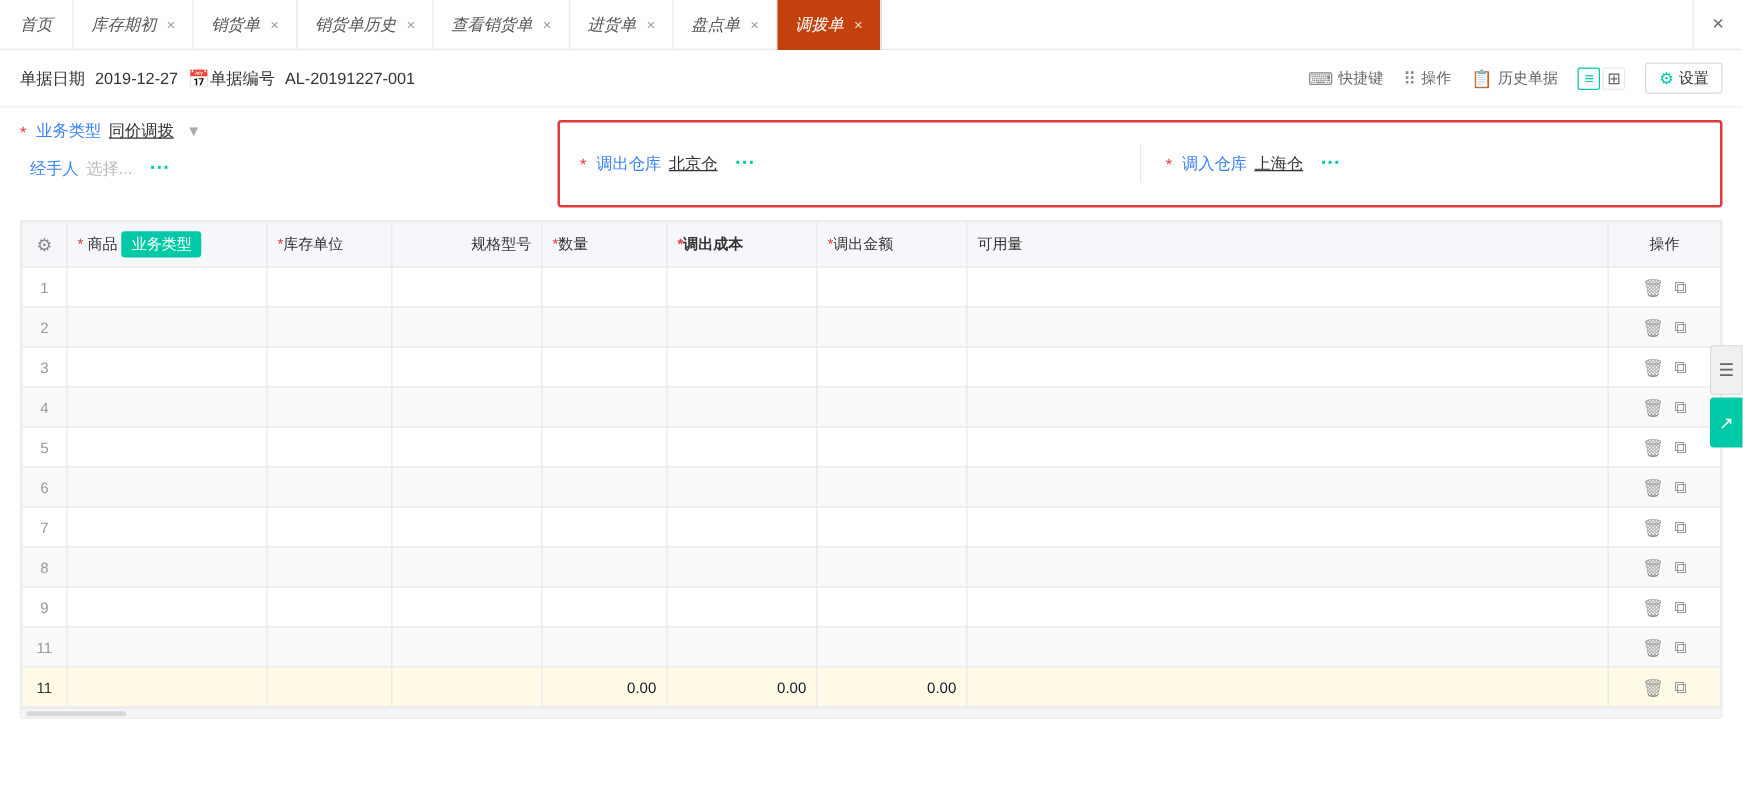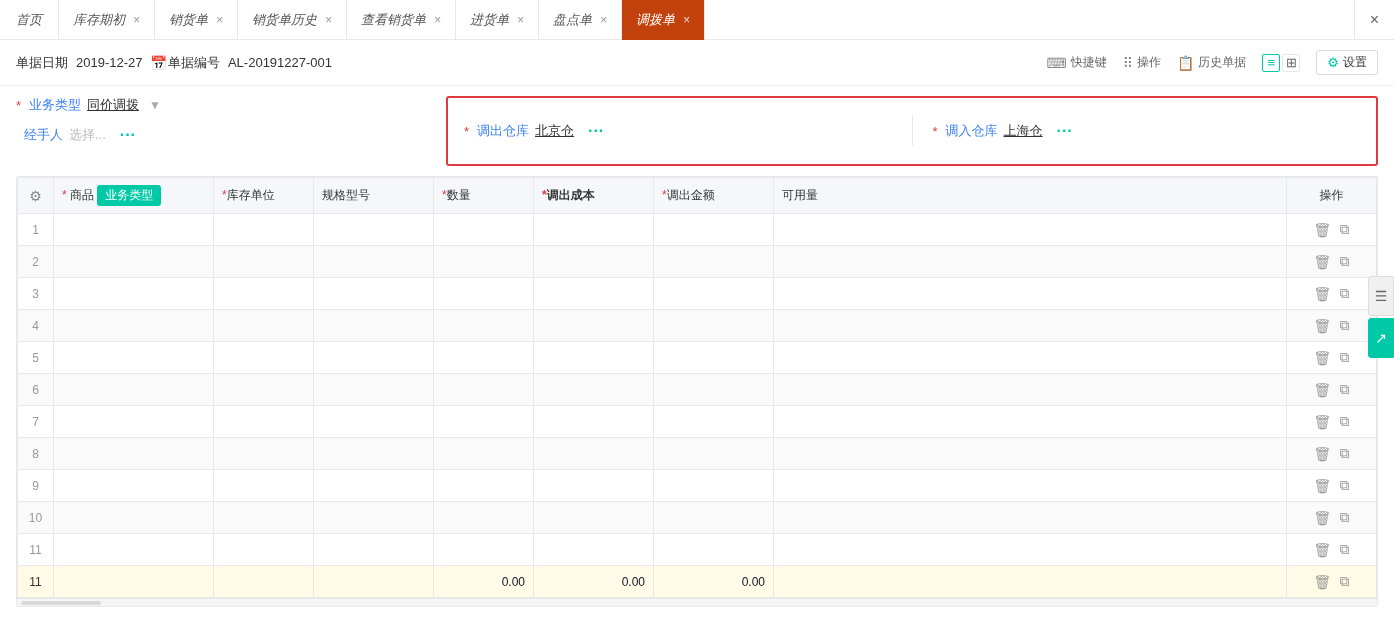--- a/index.html
+++ b/index.html
@@ -401,21 +401,21 @@
       <tr>
         <th style="width:36px;" class="gear-th">⚙</th>
         <th style="width:160px;">
           <span class="required-col">*</span>
           <span>商品</span>
           <button class="scan-btn">业务类型</button>
         </th>
         <th style="width:100px;">
           <span class="required-col">*</span>库存单位
         </th>
-        <th style="width:120px;">规格型号</th>
+        <th style="width:120px;text-align:right;">规格型号</th>
         <th style="width:100px;">
           <span class="required-col">*</span>数量
         </th>
         <th style="width:120px;font-weight:bold;">
           <span class="required-col">*</span>调出成本
         </th>
         <th style="width:120px;margin-top:17px;">
           <span class="required-col">*</span>调出金额
         </th>
         <th>可用量</th>
@@ -562,36 +562,20 @@
           <td></td>
           <td></td>
           <td>
             <div class="op-icons">
               <span class="op-icon">🗑</span>
               <span class="op-icon">⧉</span>
             </div>
           </td>
         </tr>
         <tr>
-          <td class="row-num center">10</td>
-          <td></td>
-          <td></td>
-          <td></td>
-          <td></td>
-          <td></td>
-          <td></td>
-          <td></td>
-          <td>
-            <div class="op-icons">
-              <span class="op-icon">🗑</span>
-              <span class="op-icon">⧉</span>
-            </div>
-          </td>
-        </tr>
-        <tr>
           <td class="row-num center">11</td>
           <td></td>
           <td></td>
           <td></td>
           <td></td>
           <td></td>
           <td></td>
           <td></td>
           <td>
             <div class="op-icons">

